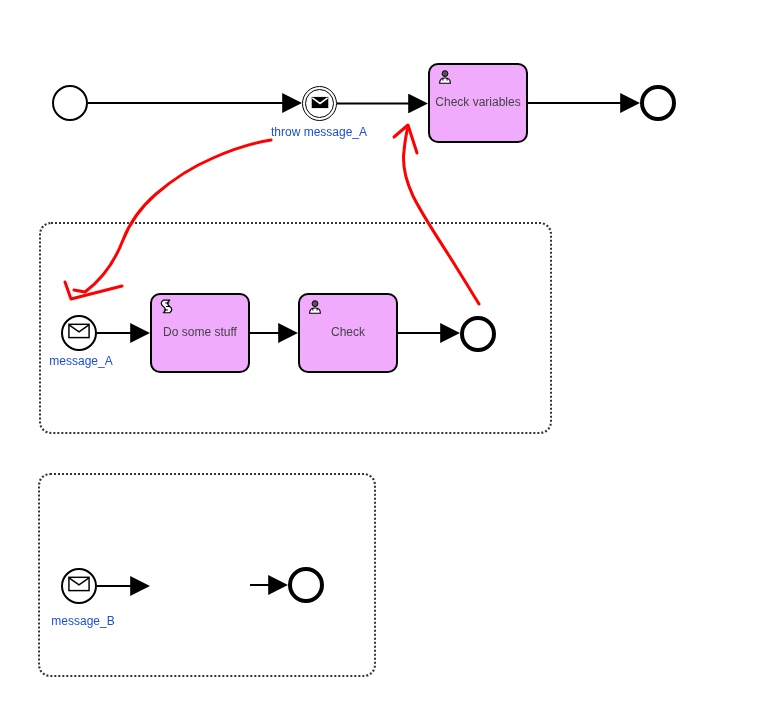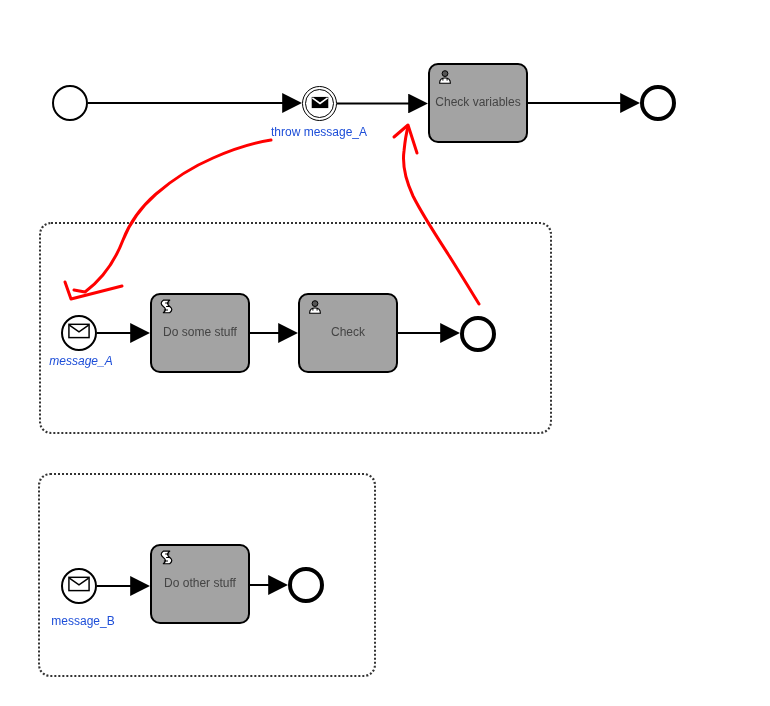--- a/index.html
+++ b/index.html
@@ -7,21 +7,21 @@
     position:relative;width:770px;height:706px;background:#ffffff;
     font-family:"Liberation Sans",sans-serif;overflow:hidden;
   }
   .layer{position:absolute;left:0;top:0;width:770px;height:706px;}
   .flow{stroke:#000;stroke-width:2.2;fill:none;}
   .red-path{stroke:var(--annotation-red,#ff0000);stroke-width:3;fill:none;
     stroke-linecap:round;stroke-linejoin:round;}
   .container{position:absolute;border:2px dotted #333;border-radius:12px;background:transparent;}
   .task{
     position:absolute;width:100px;height:80px;box-sizing:border-box;
-    border:2.2px solid #000;border-radius:10px;background:#a3a3a3;
+    border:2.2px solid #000;border-radius:10px;background:#f0abfc;
     display:flex;align-items:center;justify-content:center;
   }
   .task-label{font-size:12px;color:#444;text-align:center;line-height:1.1;}
   .task-icon{position:absolute;top:4px;left:7px;}
   .event{position:absolute;border-radius:50%;background:#fff;box-sizing:border-box;
     display:flex;align-items:center;justify-content:center;}
   .start{width:36px;height:36px;border:2.4px solid #000;}
   .end{width:36px;height:36px;border:4.5px solid #000;background:#fff;}
   .throw-outer{width:35px;height:35px;border:1.6px solid #000;}
   .throw-inner{position:absolute;inset:1.8px;border:1.6px solid #000;border-radius:50%;
@@ -95,21 +95,21 @@
   <div class="event end" style="left:640px;top:85px;"></div>
 
   <div class="event start" style="left:61px;top:315px;">
     <span>
       <svg width="22" height="16" viewBox="0 0 24 17">
         <rect x="1" y="1.2" width="22" height="14.5" fill="#fff" stroke="#000" stroke-width="1.6"></rect>
         <path d="M1.5,2 L12,9.5 L22.5,2" fill="none" stroke="#000" stroke-width="1.6"></path>
       </svg>
     </span>
   </div>
-  <div class="ext-label" style="left:81px;top:354px;font-style:italic;">message_A</div>
+  <div class="ext-label" style="left:81px;top:354px;">message_A</div>
 
   <div class="task" style="left:298px;top:293px;">
     <span class="task-icon">
       <svg width="16" height="16" viewBox="0 0 16 16">
         <path d="M2.6,14.2 C2.6,10.4 4.8,9 8,9 C11.2,9 13.4,10.4 13.4,14.2 Z" fill="#fff" stroke="#000" stroke-width="1.1"></path>
         <circle cx="8" cy="4.6" r="2.9" fill="#555" stroke="#000" stroke-width="1"></circle>
         <path d="M5.9,9.3 L5.9,11.6 M10.1,9.3 L10.1,11.6" stroke="#000" stroke-width="1" fill="none"></path>
       </svg>
     </span>
     <span class="task-label">Check</span>
@@ -131,26 +131,16 @@
   <div class="event start" style="left:61px;top:568px;">
     <span>
       <svg width="22" height="16" viewBox="0 0 24 17">
         <rect x="1" y="1.2" width="22" height="14.5" fill="#fff" stroke="#000" stroke-width="1.6"></rect>
         <path d="M1.5,2 L12,9.5 L22.5,2" fill="none" stroke="#000" stroke-width="1.6"></path>
       </svg>
     </span>
   </div>
   <div class="ext-label" style="left:83px;top:614px;">message_B</div>
 
-  <div class="task" style="left:150px;top:544px;">
-    <span class="task-icon">
-      <svg width="15" height="17" viewBox="0 0 16 18">
-        <path d="M4.6,1.2 C1.6,3.2 1.6,5.9 4.6,7.9 C7.6,9.9 7.6,12.6 4.6,14.6 L11.4,14.6
-                 C14.4,12.6 14.4,9.9 11.4,7.9 C8.4,5.9 8.4,3.2 11.4,1.2 Z" fill="#fff" stroke="#000" stroke-width="1.3" stroke-linejoin="round"></path>
-        <path d="M6.6,4.2 H11 M7.6,7.9 H12 M5.2,11.6 H9.6" stroke="#000" stroke-width="1.2" fill="none"></path>
-      </svg>
-    </span>
-    <span class="task-label">Do other stuff</span>
-  </div>
 
   <div class="event end" style="left:288px;top:567px;"></div>
 
 </div>
 
 </body></html>

